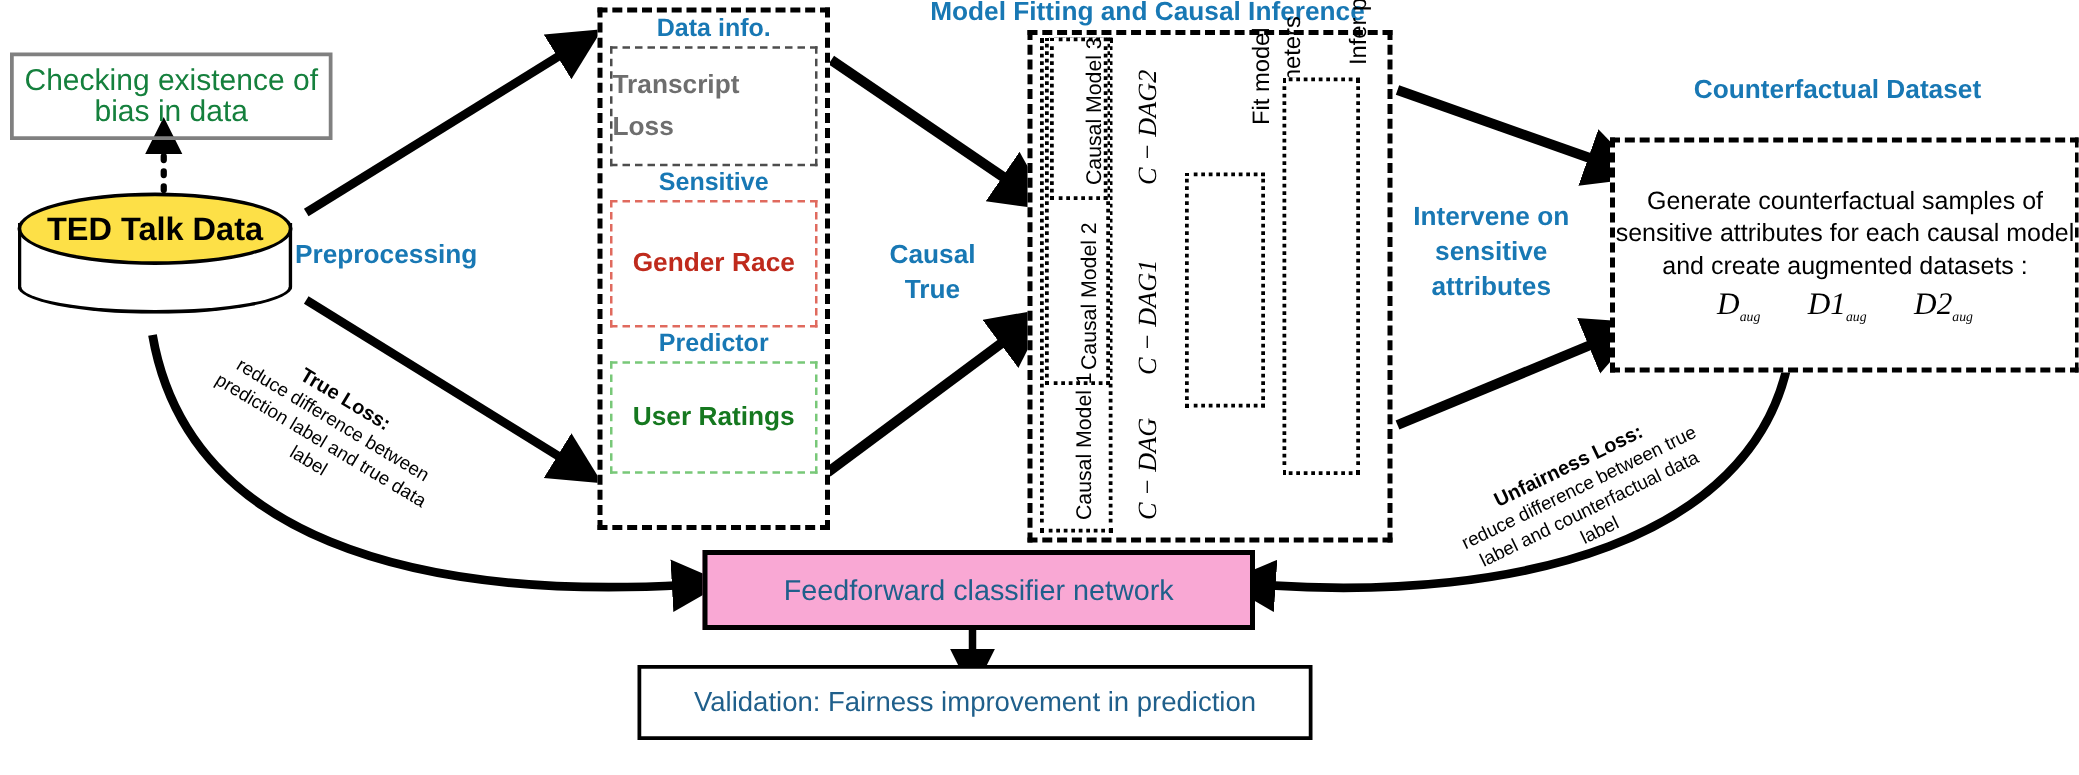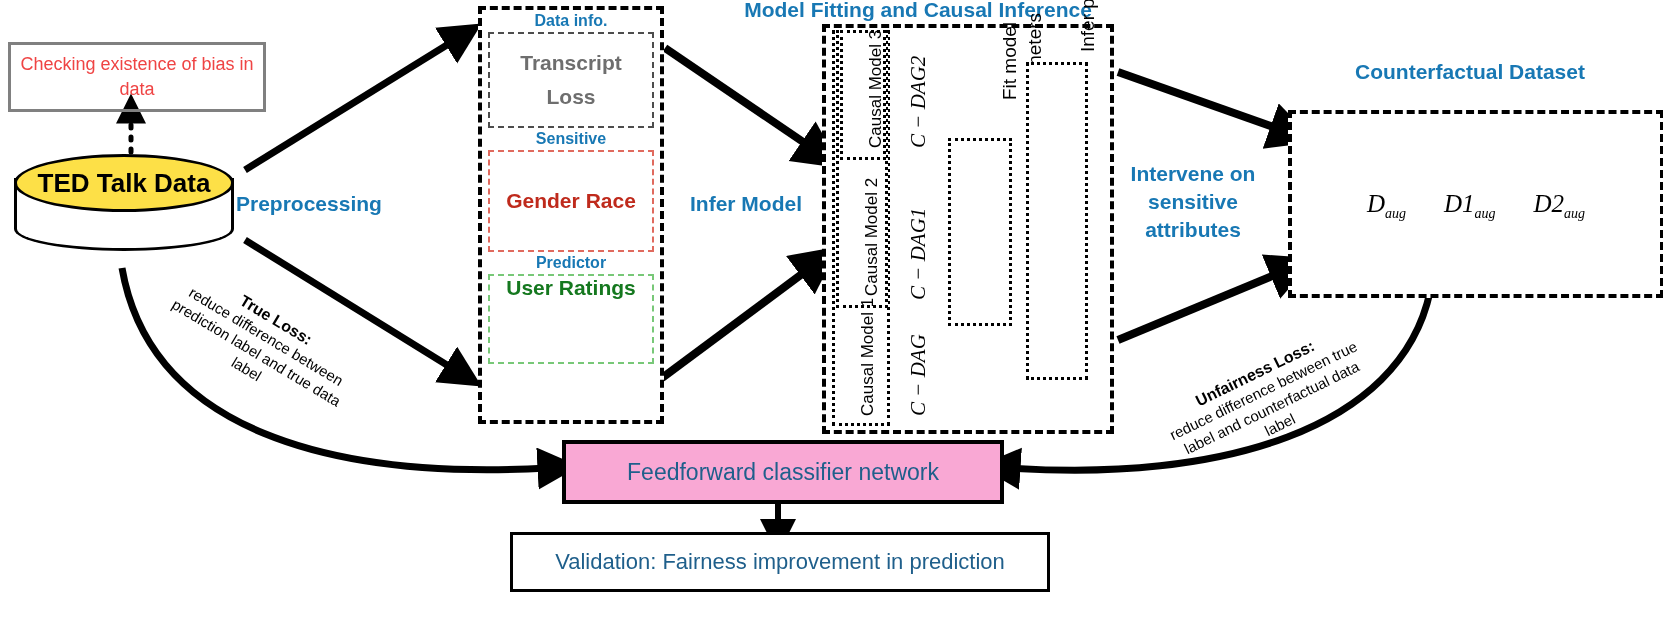--- a/index.html
+++ b/index.html
@@ -4,42 +4,42 @@
 <style>
   html,body{margin:0;padding:0;background:#ffffff;}
   body{font-family:"Liberation Sans",sans-serif;}
   #stage{position:relative;width:1663px;height:620px;background:#fff;overflow:hidden;}
   .abs{position:absolute;}
   .blue{color:#1878b4;font-weight:bold;}
 
   
   #check-box{left:8px;top:42px;width:252px;height:64px;border:3px solid #808080;
              display:flex;align-items:center;justify-content:center;}
-  #check-box span{color:#ef4444;font-size:18px;line-height:25px;text-align:center;}
+  #check-box span{color:#15803d;font-size:24px;line-height:25px;text-align:center;}
 
   
   #cyl{left:8px;top:152px;width:232px;height:112px;}
   #cyl .body{position:absolute;left:6px;top:26px;width:214px;height:70px;
              border-left:3px solid #000;border-right:3px solid #000;
              border-bottom:3px solid #000;border-radius:0 0 50% 50%/0 0 22px 22px;background:#fff;}
   #cyl .top{position:absolute;left:6px;top:2px;width:214px;height:52px;background:#fde047;
             border:3px solid #000;border-radius:50%;display:flex;align-items:center;justify-content:center;}
   #cyl .top span{font-size:26px;font-weight:bold;color:#000;white-space:nowrap;}
 
   
   #datainfo{left:478px;top:6px;width:178px;height:410px;border:4px dashed #000;background:#fff;}
-  #datainfo .hdr{font-size:16px;text-align:center;margin-top:2px;}
+  #datainfo .hdr{font-size:20px;text-align:center;margin-top:2px;}
   #di-transcript{margin:2px 6px 0 6px;border:2px dashed #4d4d4d;height:92px;
-                 display:flex;flex-direction:column;align-items:center;justify-content:center;gap:10px;}
+                 display:flex;flex-direction:column;align-items:flex-start;justify-content:center;gap:10px;}
   #di-transcript span{color:#6e6e6e;font-size:21px;font-weight:bold;}
   #di-sens{margin:2px 6px 0 6px;border:2px dashed #e06a5e;height:98px;
            display:flex;flex-direction:row;align-items:center;justify-content:center;gap:6px;}
   #di-sens span{color:#bf2a1c;font-size:21px;font-weight:bold;}
   #di-pred{margin:2px 6px 0 6px;border:2px dashed #78c878;height:86px;
-           display:flex;justify-content:center;}
+           display:flex;align-items:center;justify-content:center;}
   #di-pred span{color:#15781f;font-size:21px;font-weight:bold;}
 
   
   #mf-title{left:718px;top:-2px;width:400px;font-size:21px;text-align:center;}
   #mf-box{left:822px;top:24px;width:284px;height:402px;border:4px dashed #000;background:#fff;}
 
   
   .cmbox{position:absolute;border:3px dotted #000;background:#fff;}
   #cm1{left:832px;top:30px;width:52px;height:390px;}
   #cm2{left:836px;top:30px;width:46px;height:272px;}
@@ -57,21 +57,21 @@
   #infer-box .rot{position:absolute;left:46px;top:6px;width:302px;transform-origin:left top;
                   transform:rotate(-90deg);font-size:19px;text-align:center;line-height:25px;}
 
   
   #cf-title{left:1280px;top:60px;width:380px;font-size:21px;text-align:center;}
   #cf-box{left:1288px;top:110px;width:368px;height:180px;border:4px dashed #000;background:#fff;
           display:flex;flex-direction:column;align-items:center;justify-content:center;}
   #cf-box .t{font-size:20px;line-height:26px;text-align:center;color:#000;}
   #cf-box .eqrow{margin-top:4px;display:flex;gap:38px;font-family:"Liberation Serif",serif;
                  font-style:italic;font-size:25px;}
-  .sub{font-size:14px;vertical-align:sub;font-style:italic;}
+  .sub{font-size:11px;vertical-align:sub;font-style:italic;}
 
   
   #lbl-pre{left:236px;top:192px;font-size:21px;}
   #lbl-causal{left:690px;top:190px;width:112px;font-size:21px;text-align:center;line-height:28px;}
   #lbl-interv{left:1118px;top:160px;width:150px;font-size:21px;text-align:center;line-height:28px;}
 
   
   .losswrap{position:absolute;transform-origin:left top;}
   .losswrap .ln{font-size:15px;color:#000;white-space:nowrap;line-height:19px;text-align:center;}
   .losswrap .bold{font-weight:bold;font-size:16px;}
@@ -153,21 +153,21 @@
     <div id="di-sens">
       <span>Gender</span>
       <span>Race</span>
     </div>
     <div class="hdr blue">Predictor</div>
     <div id="di-pred">
       <span>User Ratings</span>
     </div>
   </div>
 
-  <div id="lbl-causal" class="abs blue">Infer Model</div>
+  <div id="lbl-causal" class="abs blue">Causal True</div>
 
   <div id="mf-title" class="abs blue">Model Fitting and Causal Inference</div>
   <div id="mf-box" class="abs"></div>
 
   <div id="cm1" class="cmbox"></div>
   <div id="cm2" class="cmbox"></div>
   <div id="cm3" class="cmbox"></div>
 
   <span class="cmlabel" style="left:866px;top:148px;">Causal Model 3</span>
   <span class="cmlabel" style="left:862px;top:296px;">Causal Model 2</span>
@@ -181,20 +181,21 @@
     <div class="rot">Fit model parameters</div>
   </div>
   <div id="infer-box" class="abs">
     <div class="rot">Infer posterior over unobserved variables</div>
   </div>
 
   <div id="lbl-interv" class="abs blue">Intervene on sensitive attributes</div>
 
   <div id="cf-title" class="abs blue">Counterfactual Dataset</div>
   <div id="cf-box" class="abs">
+    <div class="t">Generate counterfactual samples of sensitive attributes for each causal model and create augmented datasets :</div>
     <div class="eqrow">
       <span><span>D</span><span class="sub">aug</span></span>
       <span><span>D1</span><span class="sub">aug</span></span>
       <span><span>D2</span><span class="sub">aug</span></span>
     </div>
   </div>
 
   <div class="losswrap" style="left:198px;top:262px;transform:rotate(31deg);">
     <div class="ln bold">True Loss:</div>
     <div class="ln">reduce difference between</div>

